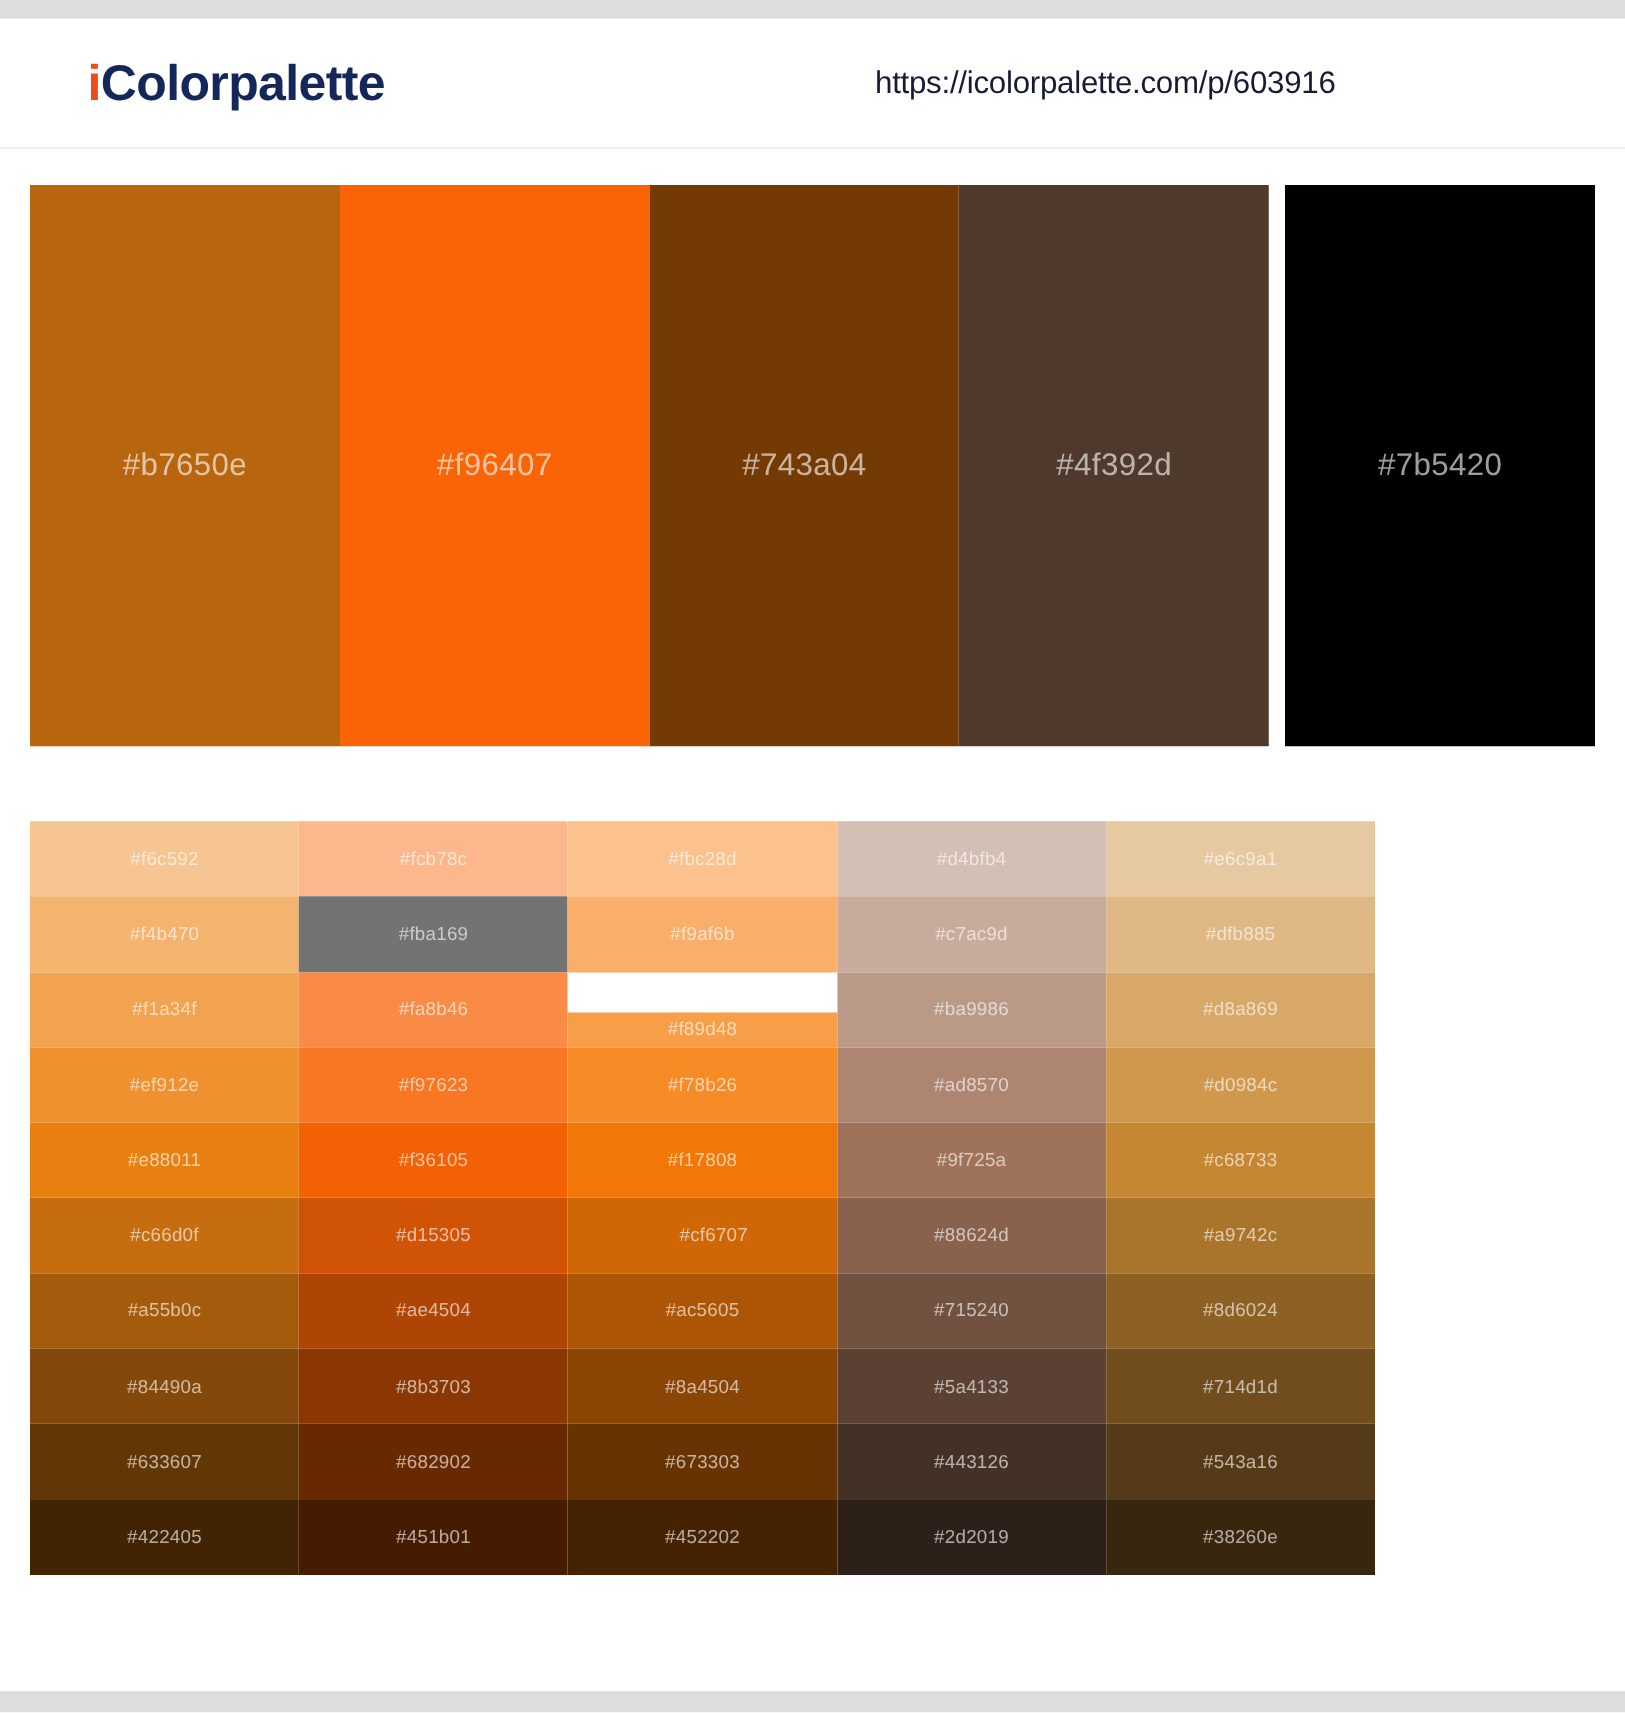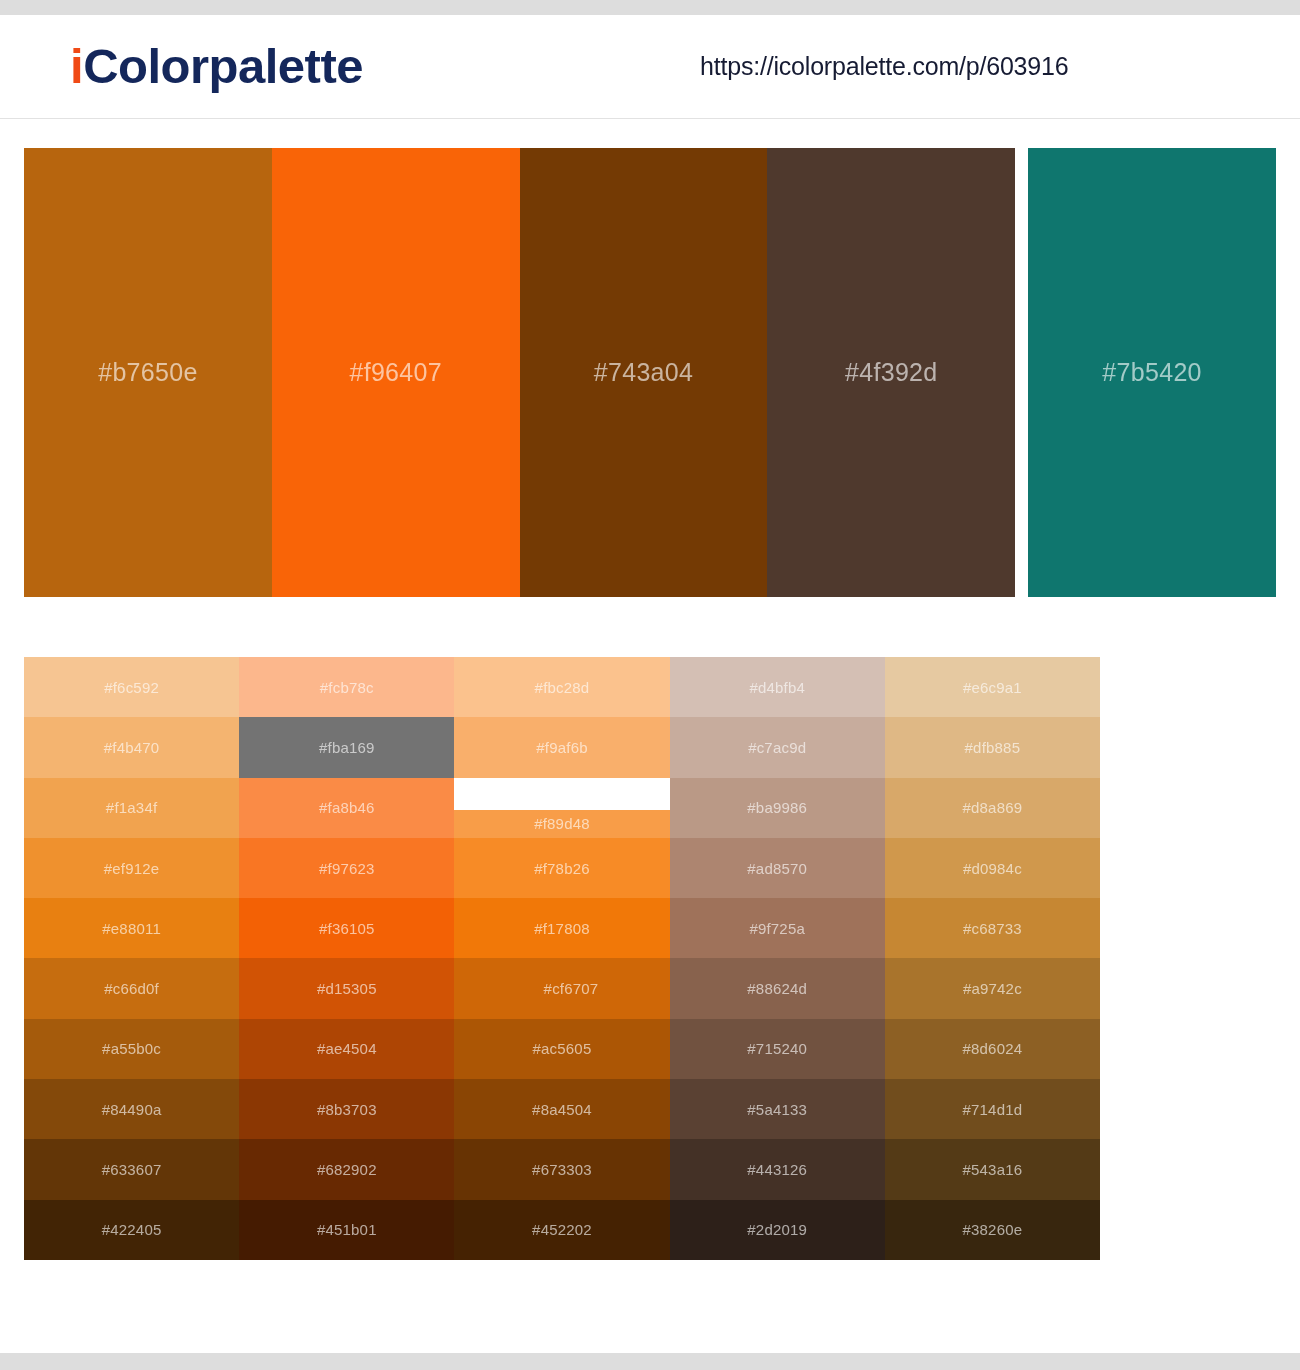--- a/index.html
+++ b/index.html
@@ -31,21 +31,21 @@
     width: 1300px;
     height: 104px;
     background: #ffffff;
     border-bottom: 1px solid #e2e2e2;
     display: flex;
     align-items: center;
   }
   .brand {
     position: absolute;
     left: 70px;
-    font-size: 49px;
+    font-size: 40px;
     font-weight: bold;
     letter-spacing: -0.5px;
     white-space: nowrap;
     line-height: 1;
   }
   .brand .brand-i { color: #f04a16; }
   .brand .brand-rest { color: #14275b; }
   .page-url {
     position: absolute;
     left: 700px;
@@ -128,21 +128,21 @@
       </div>
       <div class="main-swatch" style="background: rgb(249, 100, 7);">
         <span class="hex">#f96407</span>
       </div>
       <div class="main-swatch" style="background: rgb(116, 58, 4);">
         <span class="hex">#743a04</span>
       </div>
       <div class="main-swatch" style="background: rgb(79, 57, 45);">
         <span class="hex">#4f392d</span>
       </div>
-      <div class="main-swatch" style="background: #0f766e; margin-left: 13px;">
+      <div class="main-swatch" style="background: #000000; margin-left: 13px;">
         <span class="hex">#7b5420</span>
       </div>
     </div>
 
   <div class="shade-grid">
       <div class="grid-cell" style="background: rgb(246, 197, 146);">
         <span class="hex">#f6c592</span>
       </div>
       <div class="grid-cell" style="background: rgb(252, 183, 140);">
         <span class="hex">#fcb78c</span>

